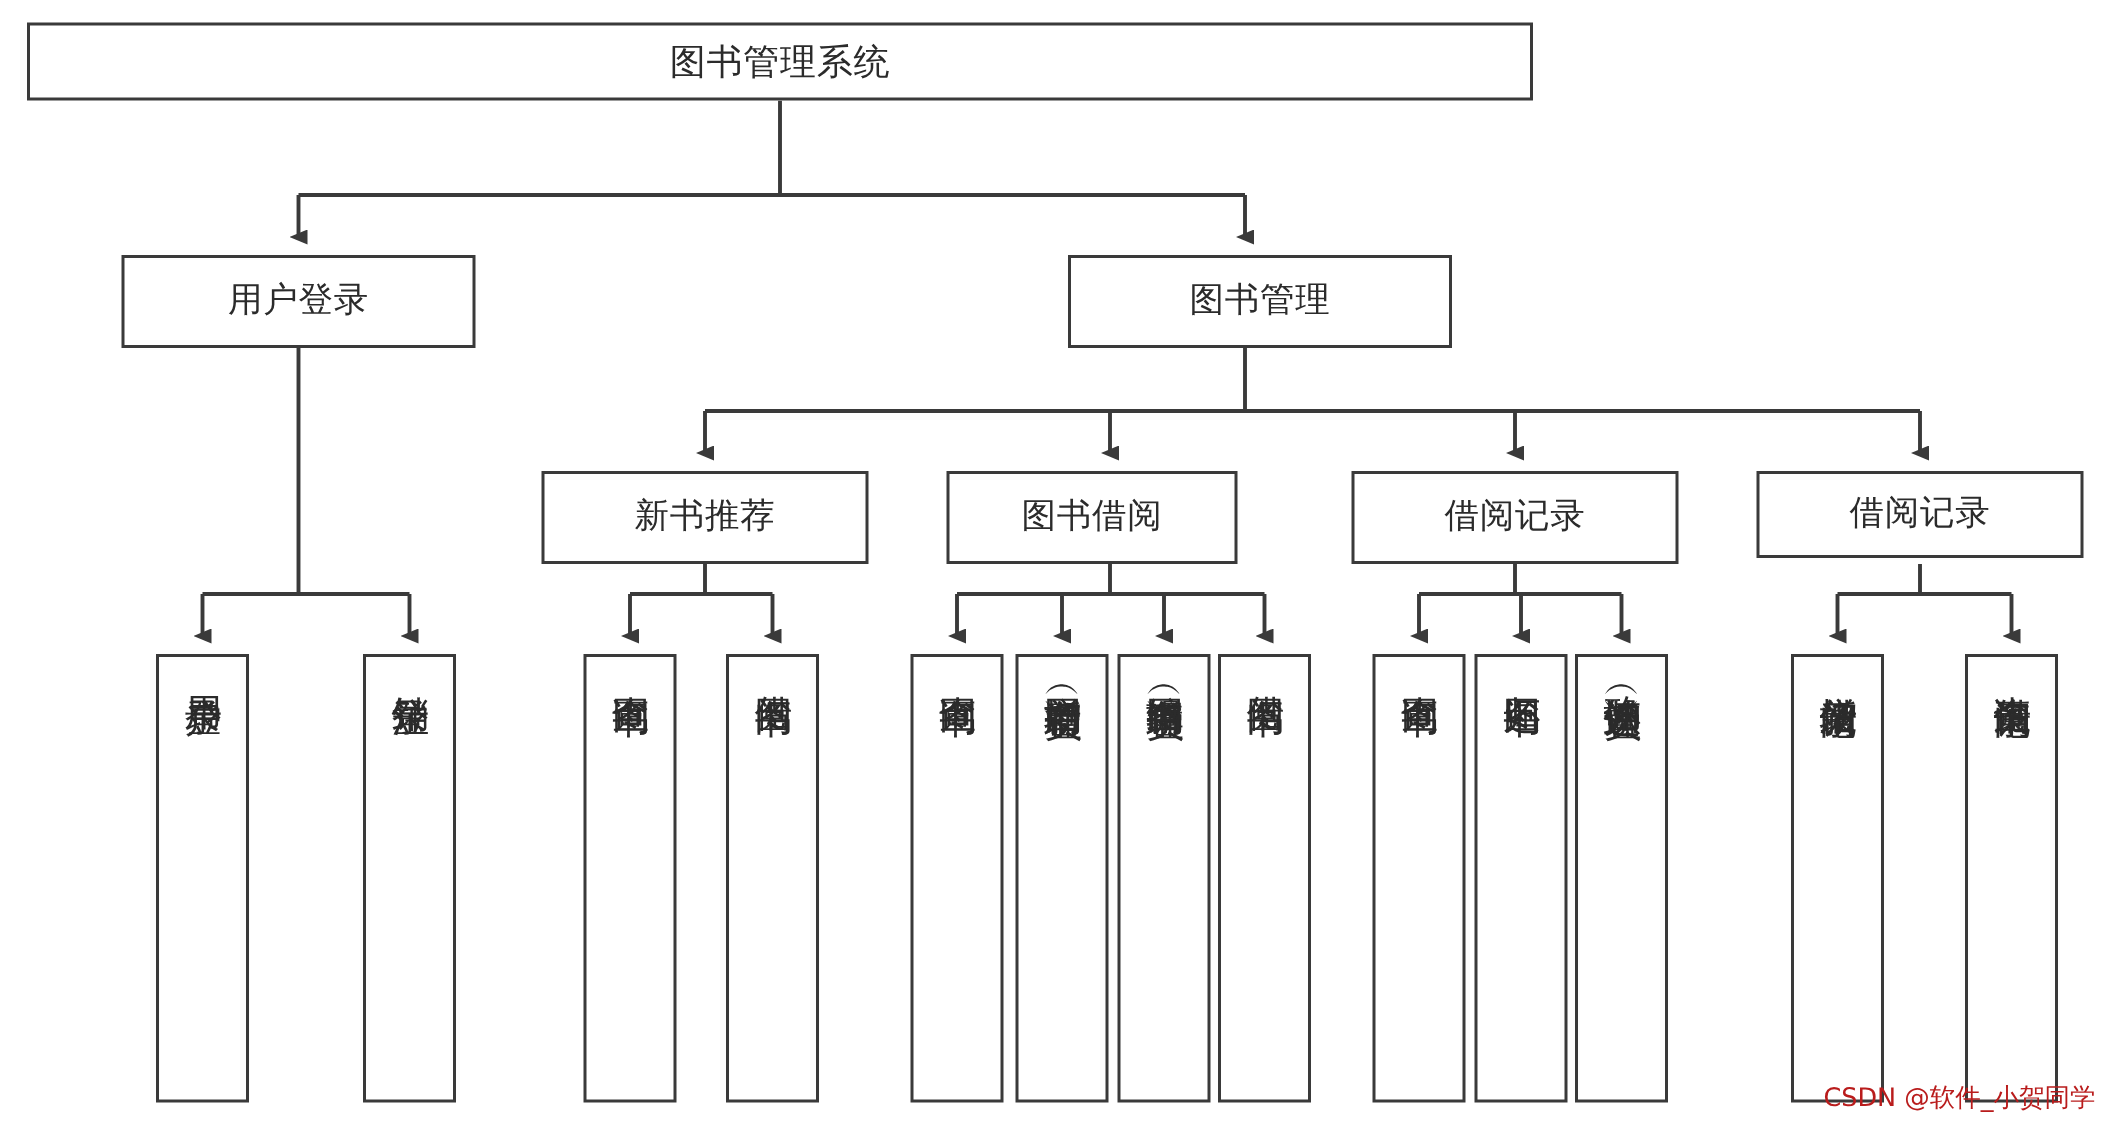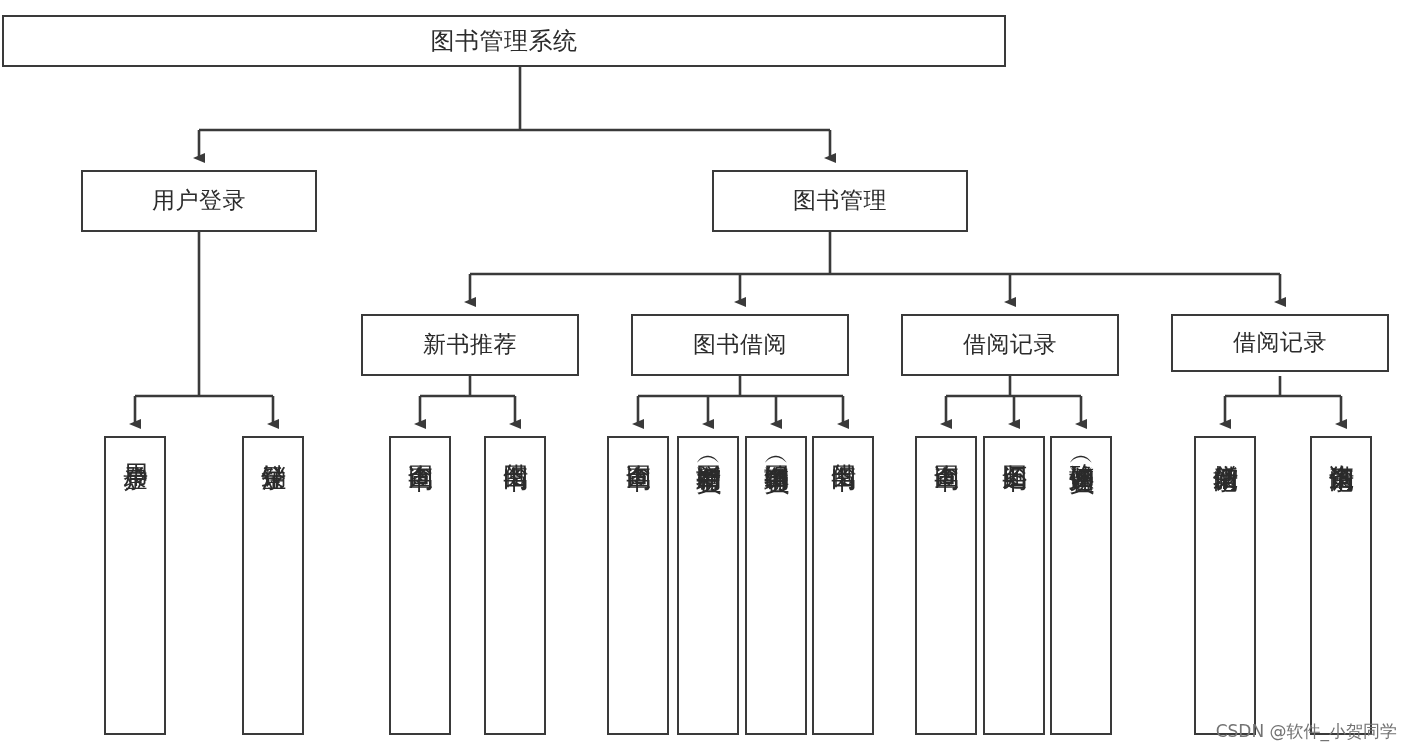--- a/index.html
+++ b/index.html
@@ -57,21 +57,21 @@
     text-orientation: upright;
     font-size: 25px;
     line-height: 1.05;
     letter-spacing: 1px;
   }
   .watermark {
     position: absolute;
     right: 8px;
     bottom: 4px;
     font-size: 17px;
-    color: #737373;
+    color: #b91c1c;
     z-index: 5;
     white-space: nowrap;
     font-family: "DejaVu Sans", "Liberation Sans", sans-serif;
   }
 </style>
 </head>
 <body>
 
 <div id="canvas">
   <svg id="edges" viewBox="0 0 1405 747">
@@ -111,33 +111,33 @@
         <path d="M1014,396 L1014,424" marker-end="url(#arrow)"></path>
         <path d="M1081,396 L1081,424" marker-end="url(#arrow)"></path>
         <path d="M1280,376 L1280,396"></path>
         <path d="M1225,396 L1341,396"></path>
         <path d="M1225,396 L1225,424" marker-end="url(#arrow)"></path>
         <path d="M1341,396 L1341,424" marker-end="url(#arrow)"></path>
       </g>
   </svg>
 
   <div id="node-layer">
-      <div class="node h-node title-node" style="left: 2px; top: 15px; width: 1004px; height: 52px;">
+      <div class="node h-node title-node" style="left: 18px; top: 15px; width: 1004px; height: 52px;">
         <span class="node-label">图书管理系统</span>
       </div>
       <div class="node h-node" style="left: 81px; top: 170px; width: 236px; height: 62px;">
         <span class="node-label">用户登录</span>
       </div>
       <div class="node h-node" style="left: 712px; top: 170px; width: 256px; height: 62px;">
         <span class="node-label">图书管理</span>
       </div>
       <div class="node h-node" style="left: 361px; top: 314px; width: 218px; height: 62px;">
         <span class="node-label">新书推荐</span>
       </div>
-      <div class="node h-node" style="left: 631px; top: 314px; width: 218px; height: 62px;">
+      <div class="node h-node" style="left: 631px; top: 314px; width: 194px; height: 62px;">
         <span class="node-label">图书借阅</span>
       </div>
       <div class="node h-node" style="left: 901px; top: 314px; width: 218px; height: 62px;">
         <span class="node-label">借阅记录</span>
       </div>
       <div class="node h-node" style="left: 1171px; top: 314px; width: 218px; height: 58px;">
         <span class="node-label">借阅记录</span>
       </div>
       <div class="node v-node" style="left: 104px; top: 436px; width: 62px; height: 299px;">
         <span class="node-label">用户登录</span>

